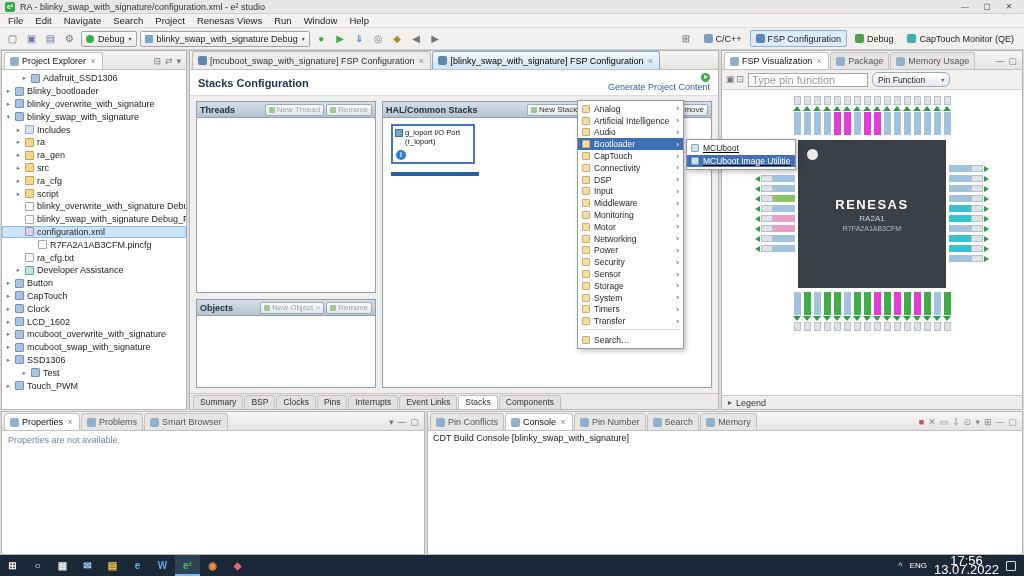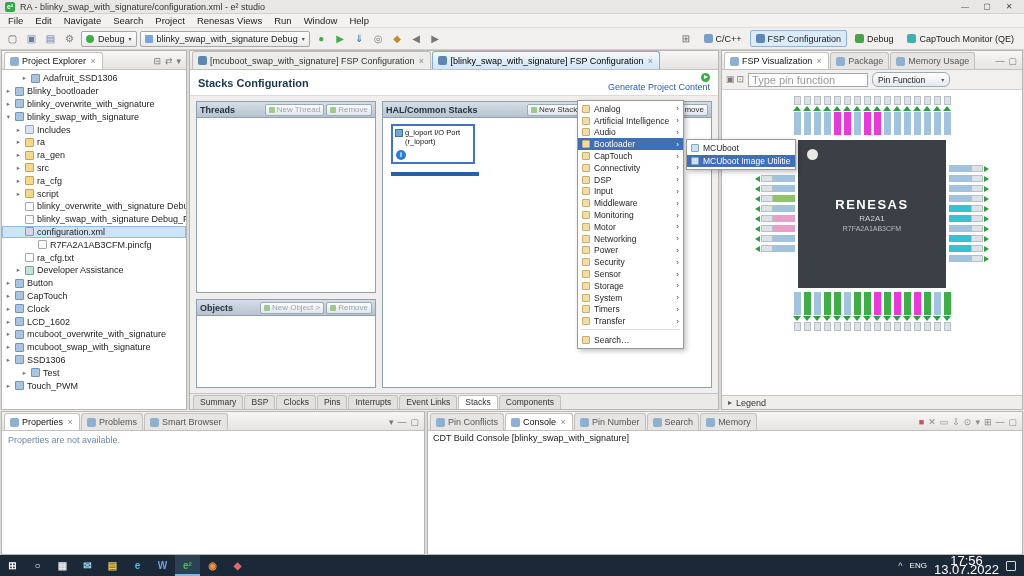--- a/index.html
+++ b/index.html
@@ -132,21 +132,21 @@
 
 #bottom{position:absolute;top:411px;left:0;width:1024px;height:144px;display:flex;gap:2px;background:#dcdad8;padding:0 1px;}
 #props{width:424px;flex:none;}
 #consolev{flex:1;}
 .propbody{flex:1;background:#fff;padding:4px 6px;font-size:9px;color:#6d87a8;}
 .consolebody{flex:1;background:#fff;padding:2px 5px;font-size:9px;color:#222;}
 
 
 .menupop{position:absolute;background:#fff;border:1px solid #9a9a9a;box-shadow:2px 2px 5px rgba(0,0,0,.25);padding:2px 0;z-index:50;}
 #ctxmenu{left:577px;top:100px;width:107px;}
-#ctxsubmenu{left:686px;top:139px;width:110px;z-index:51;}
+#ctxsubmenu{left:686px;top:139px;width:110px;z-index:51;text-decoration:underline;}
 .mitem{display:flex;align-items:center;gap:4px;height:11.8px;padding:0 4px;font-size:8.5px;color:#1e1e1e;}
 #ctxsubmenu .mitem{height:12.5px;}
 .micon{width:8px;height:8px;flex:none;background:#f2dcab;border:1px solid #c9ae6a;border-radius:1px;}
 #ctxsubmenu .micon{background:#cfe0f2;border-color:#7fa3c8;}
 .mlabel{flex:1;white-space:nowrap;overflow:hidden;}
 .marrow{display:none;font-size:8px;color:#444;}
 .mitem.sub .marrow{display:block;}
 .marrow::before{content:"›";}
 .mitem.highlighted{background:#3f6fb5;color:#fff;}
 .mitem.highlighted .marrow{color:#fff;}

